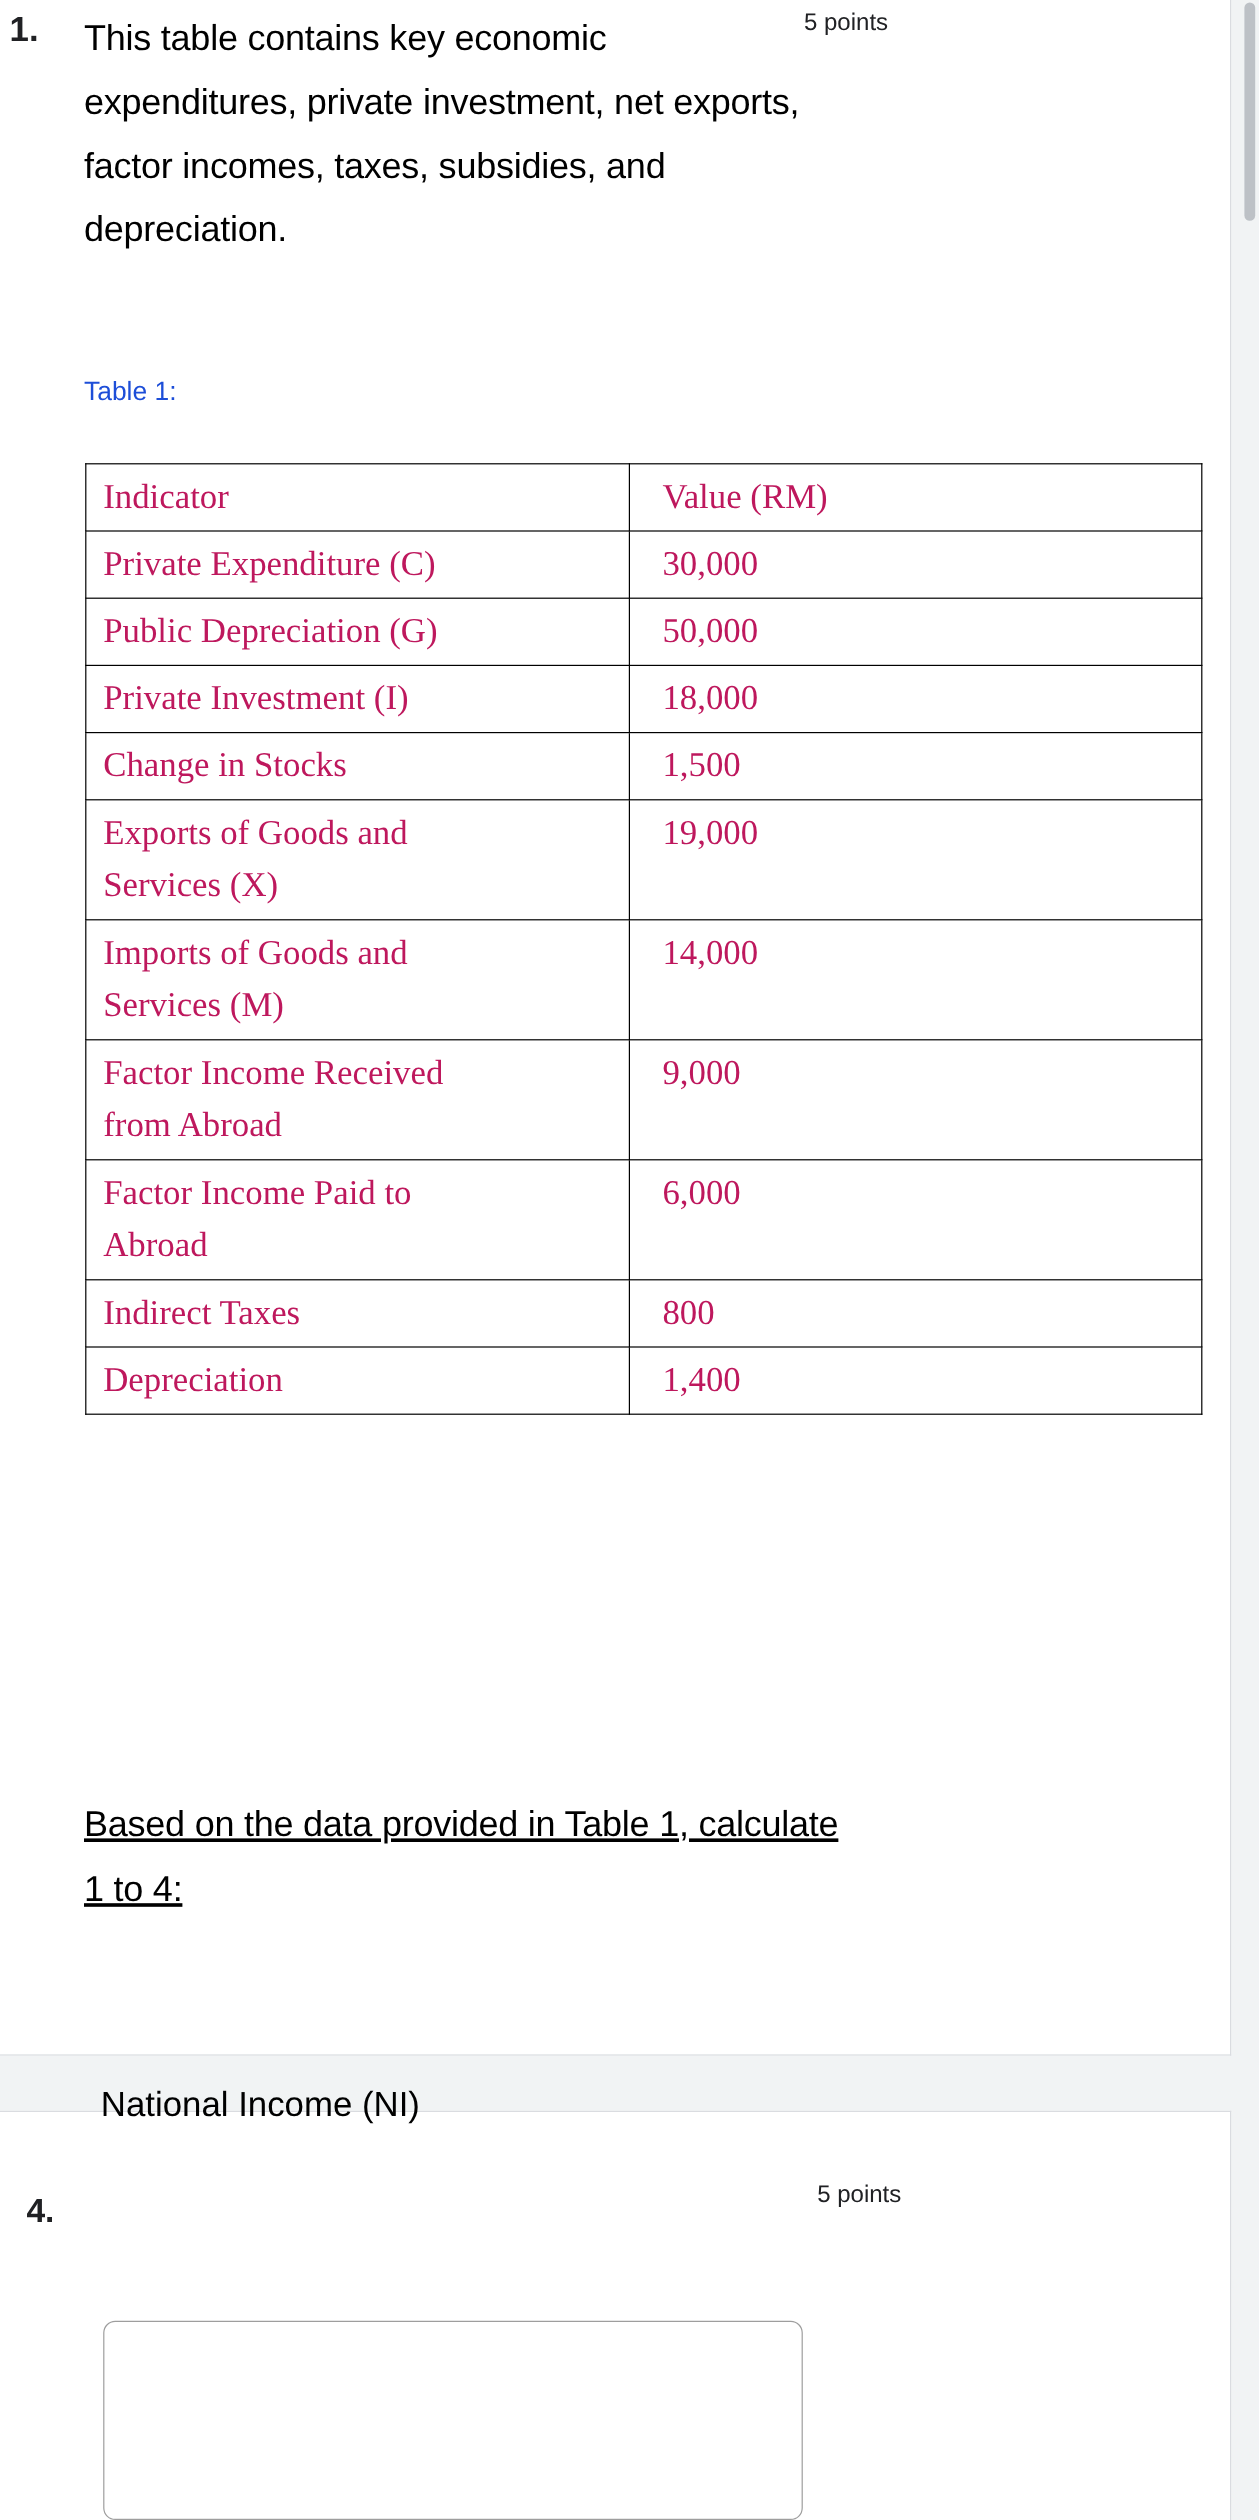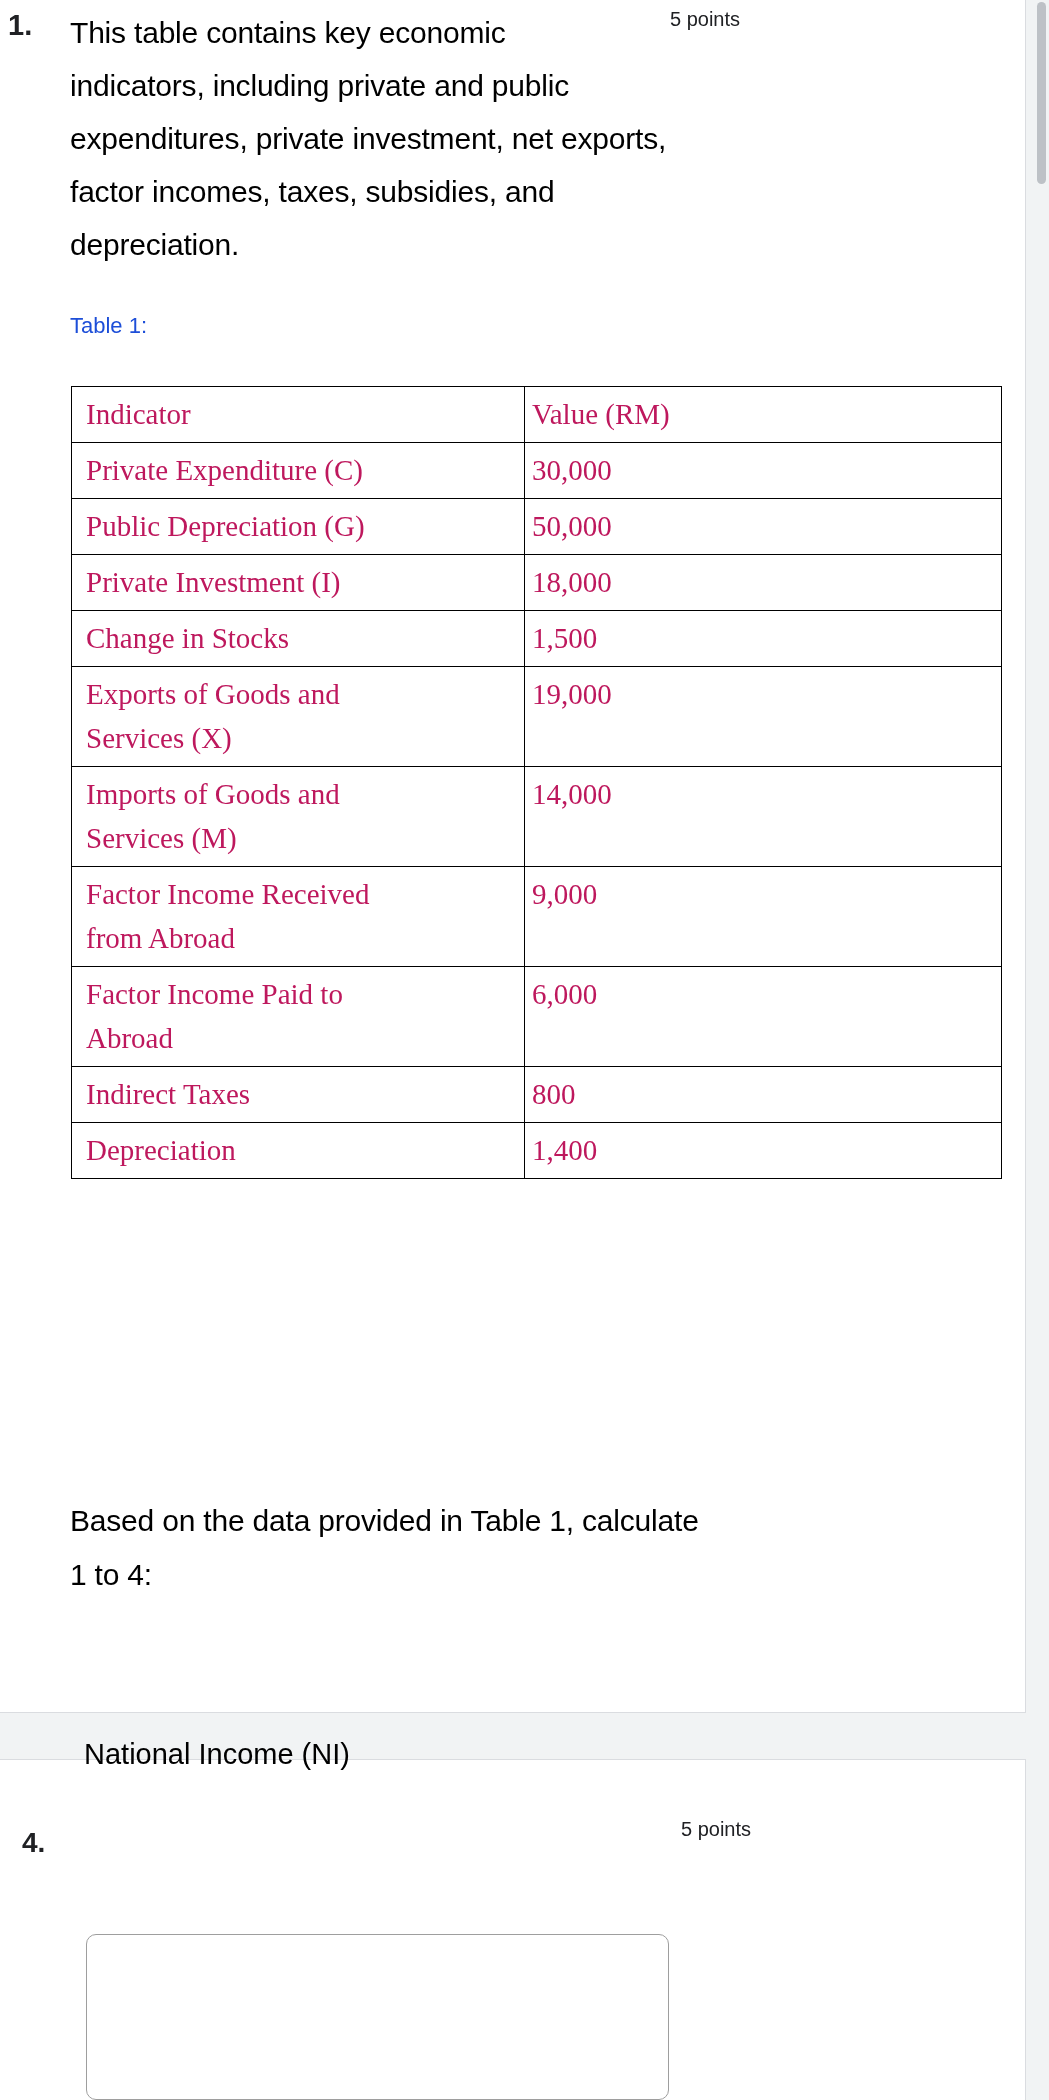--- a/index.html
+++ b/index.html
@@ -107,35 +107,35 @@
     font-size: 29px;
     line-height: 44px;
     color: #be185d;
     padding: 5px 12px 6px 14px;
     vertical-align: top;
   }
 
   .econ-table col.c-ind { width: 453px; }
   .econ-table col.c-val { width: 477px; }
 
-  .econ-table td.val { padding-left: 7px; margin-left: 40px; }
+  .econ-table td.val { padding-left: 27px; margin-left: 40px; }
 
   .row-tall td { height: 89px; }
 
   .cellwrap { display: block; }
 
   
   .q1-after {
     position: absolute;
     left: 70px;
     top: 1496px;
     width: 700px;
   }
 
-  .q1-after .q1-line { line-height: 54px; }
+  .q1-after .q1-line { line-height: 54px; text-decoration: underline; }
 
   
   #q4-number {
     left: 22px;
     top: 1827px;
     font-size: 28px;
   }
 
   #q4-title {
     position: absolute;
@@ -188,21 +188,20 @@
 <div id="root">
 
   <div class="qcard" id="card-1">
 
     <div class="q-number" id="q1-number">1.</div>
 
     <div class="points" id="q1-points">5 points</div>
 
     <div class="q1-body">
       <div class="q1-line">This table contains key economic</div>
-      <div class="q1-line">indicators, including private and public</div>
       <div class="q1-line">expenditures, private investment, net exports,</div>
       <div class="q1-line">factor incomes, taxes, subsidies, and</div>
       <div class="q1-line">depreciation.</div>
     </div>
 
     <div class="table-label">Table 1:</div>
 
     <table class="econ-table">
       <colgroup>
         <col class="c-ind">

